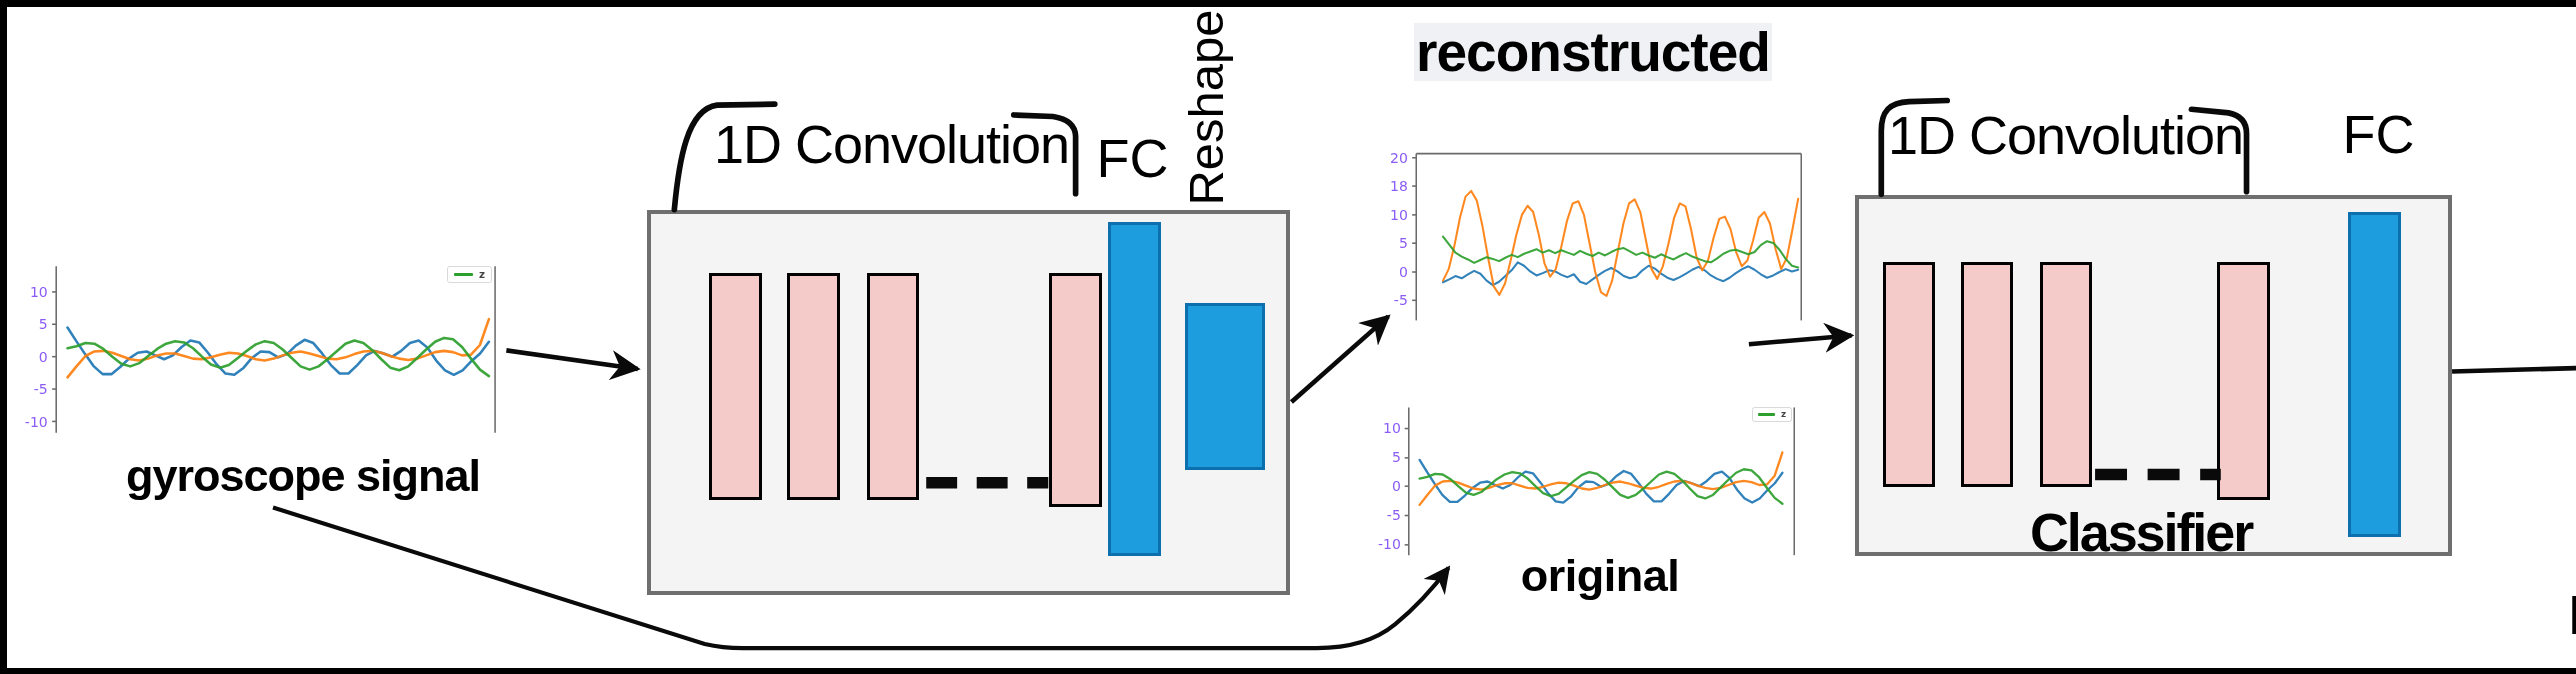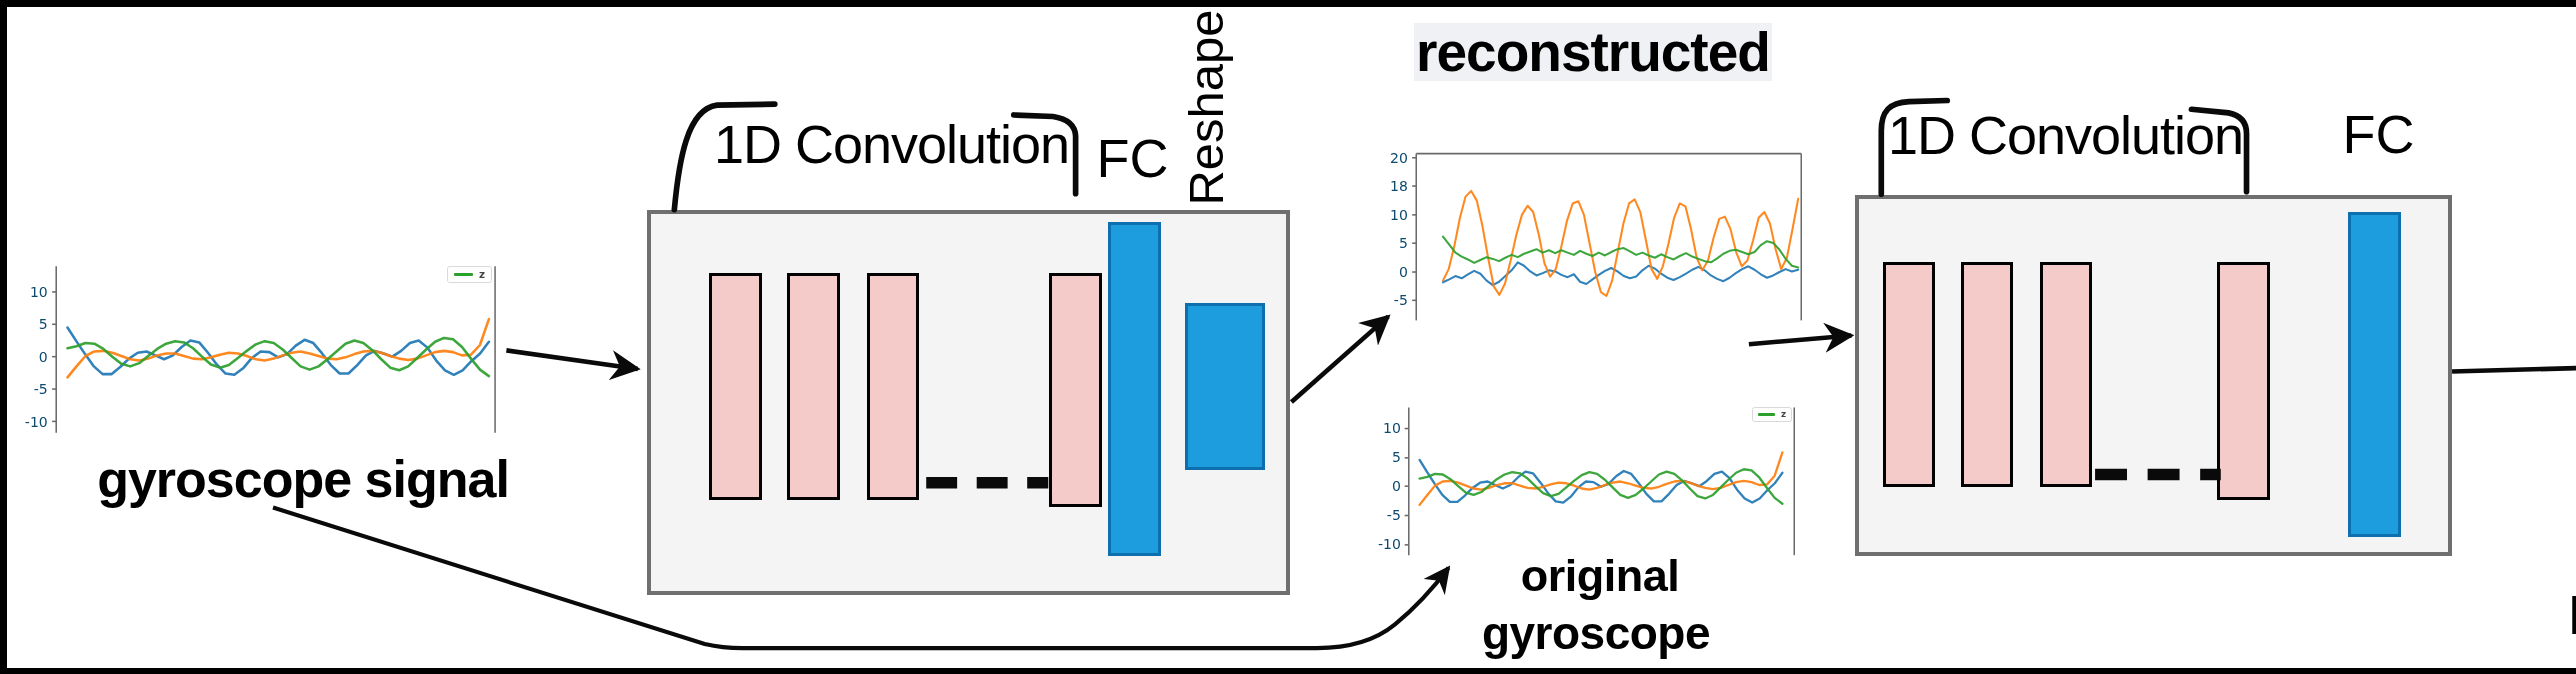--- a/index.html
+++ b/index.html
@@ -8,21 +8,21 @@
   .frame{position:absolute;inset:0;border:7.2px solid #000;pointer-events:none;z-index:60;}
   .lbl{position:absolute;color:#000;text-align:center;line-height:1.05;white-space:nowrap;}
   .bold{font-weight:bold;}
   .module-box{position:absolute;background:#f4f4f4;border:4.1px solid #6f6f6f;box-sizing:border-box;z-index:2;}
   .conv-bar{position:absolute;background:#f5cbca;border:3.1px solid #000;box-sizing:border-box;z-index:3;}
   .fc-bar{position:absolute;background:#1d9dde;border:3.1px solid #0d6fad;box-sizing:border-box;z-index:3;}
   .hl{position:absolute;background:#eff1f4;color:#000;font-weight:bold;text-align:center;white-space:nowrap;z-index:4;}
   .plot{position:absolute;z-index:2;}
   .plot svg{position:absolute;left:0;top:0;}
   .tick{position:absolute;width:27px;text-align:right;font-family:"DejaVu Sans",sans-serif;
-        font-size:14px;color:#0c4a6e;line-height:16.5px;}
+        font-size:14px;color:#8b5cf6;line-height:16.5px;}
   .legend{position:absolute;background:#fefefe;border:1px solid #d9d9d9;border-radius:2.6px;
           display:flex;align-items:center;justify-content:center;gap:6.2px;box-sizing:border-box;z-index:5;}
   .legend .sample{display:inline-block;height:3.1px;border-radius:1px;}
   .legend .ltxt{font-family:"DejaVu Sans",sans-serif;font-weight:bold;color:#444;}
   #overlay{position:absolute;left:0;top:0;z-index:8;}
 </style>
 </head>
 <body>
 
 <div id="stage">
@@ -38,40 +38,40 @@
   <div class="fc-bar" style="left:1185px;top:303px;width:80px;height:167px;"></div>
 
   <div class="conv-bar" style="left:1883px;top:262px;width:52px;height:225px;"></div>
   <div class="conv-bar" style="left:1961px;top:262px;width:52px;height:225px;"></div>
   <div class="conv-bar" style="left:2040px;top:262px;width:52px;height:225px;"></div>
   <div class="conv-bar" style="left:2217px;top:262px;width:53px;height:238px;"></div>
   <div class="fc-bar" style="left:2348px;top:212px;width:53px;height:325px;"></div>
 
   <div id="pred-nodes"></div>
 
-  <div class="lbl bold" style="left:71px;top:452px;width:464px;font-size:52px;letter-spacing:-1px;text-align:center;">gyroscope signal</div>
+  <div class="lbl bold" style="left:71px;top:452px;width:464px;font-size:45px;letter-spacing:-1px;text-align:center;">gyroscope signal</div>
 
 
+  <div class="lbl bold" style="left:1909px;top:504px;width:464px;font-size:54px;letter-spacing:-2.1px;z-index:4;">Classifier</div>
 
   <div class="lbl bold" style="left:2466px;top:586px;width:464px;font-size:56px;letter-spacing:-1.5px;">Prediction</div>
 
   <div class="lbl" style="left:711px;top:116px;width:361px;font-size:54px;letter-spacing:-1px;">1D Convolution</div>
 
   <div class="lbl" style="left:1885px;top:107px;width:361px;font-size:54px;letter-spacing:-1px;">1D Convolution</div>
 
   <div class="lbl" style="left:1094px;top:130px;width:77px;font-size:54px;">FC</div>
 
   <div class="lbl" style="left:2340px;top:106px;width:77px;font-size:54px;">FC</div>
 
   <div class="lbl" style="left:1101px;top:79px;width:216px;height:57px;font-size:49px;transform:rotate(-90deg);">Reshape</div>
 
   <div class="hl" style="left:1414px;top:23px;width:358px;height:58px;font-size:55px;line-height:58px;letter-spacing:-1px;">reconstructed</div>
 
   <div class="lbl bold" style="left:1368px;top:552px;width:464px;font-size:45px;letter-spacing:-0.5px;">original</div>
-  <div class="lbl bold" style="left:1364px;top:609px;width:464px;font-size:46px;letter-spacing:-0.5px;">gyroscope</div>
 
   <div class="plot" id="plot-gyro-input" style="left:31px;top:258px;width:479px;height:185px;">
       <svg width="479" height="185" viewBox="0 0 930 360">
         <line x1="48" y1="16" x2="48" y2="340" stroke="#6a6a6a" stroke-width="3"></line>
         <line x1="902" y1="16" x2="902" y2="340" stroke="#6a6a6a" stroke-width="3"></line>
         <line x1="40" y1="66" x2="48" y2="66" stroke="#6a6a6a" stroke-width="3"></line>
         <line x1="40" y1="129" x2="48" y2="129" stroke="#6a6a6a" stroke-width="3"></line>
         <line x1="40" y1="192" x2="48" y2="192" stroke="#6a6a6a" stroke-width="3"></line>
         <line x1="40" y1="255" x2="48" y2="255" stroke="#6a6a6a" stroke-width="3"></line>
         <line x1="40" y1="318" x2="48" y2="318" stroke="#6a6a6a" stroke-width="3"></line>

